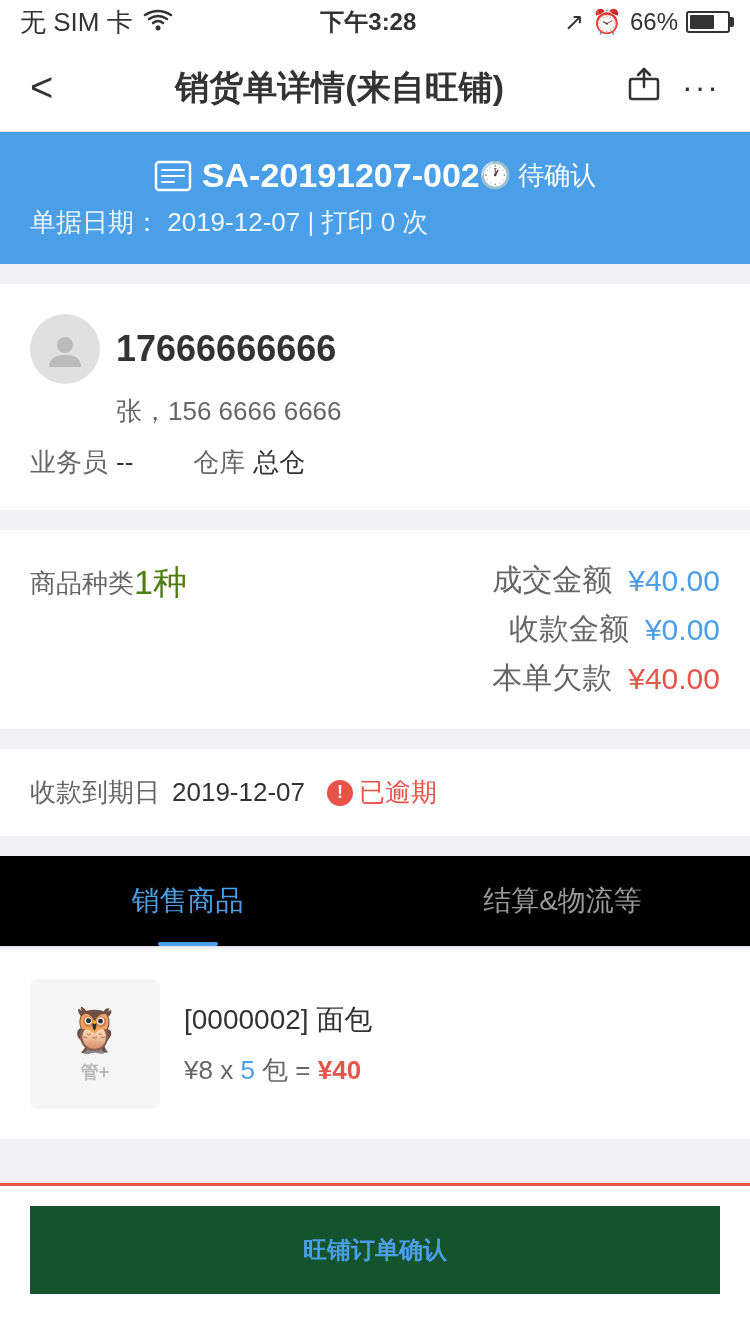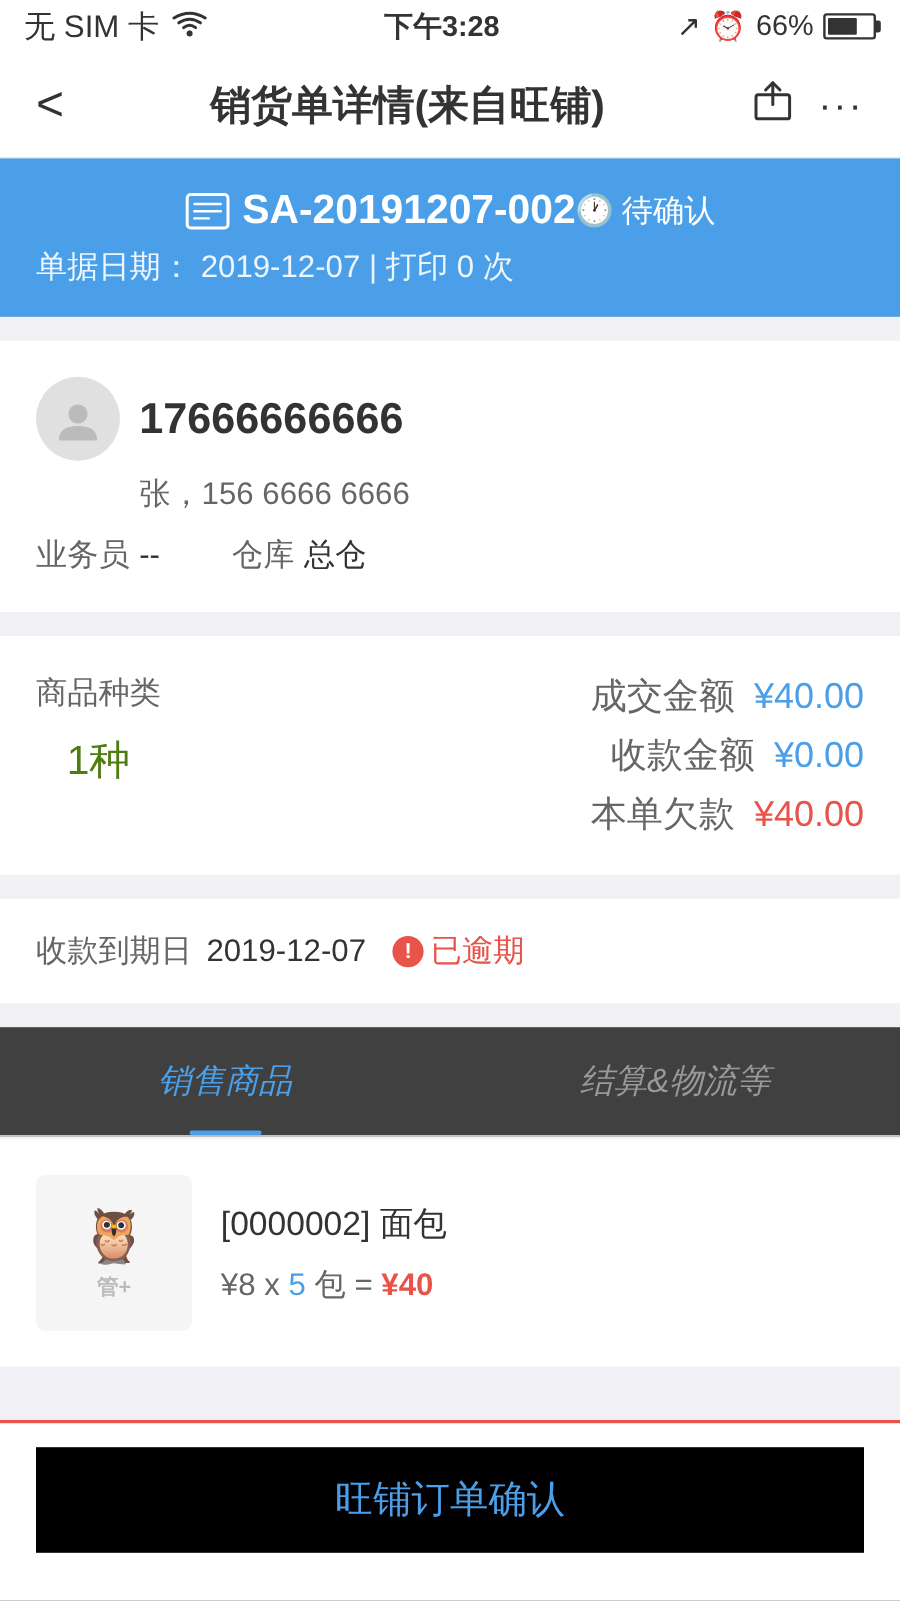--- a/index.html
+++ b/index.html
@@ -192,22 +192,21 @@
       background: #fff;
       padding: 30px;
       margin-top: 20px;
       display: flex;
       align-items: flex-start;
       justify-content: space-between;
     }
     .summary-left {
       display: flex;
       align-items: center;
-      gap: 16px;
-      flex-direction: column;
+      gap: 0;
     }
     .summary-label {
       font-size: 26px;
       color: #666;
     }
     .summary-val {
       font-size: 34px;
       color: #4d7c0f;
       font-weight: 500;
     }
@@ -270,25 +269,24 @@
       font-size: 18px;
       font-weight: 700;
     }
     .overdue-text {
       color: #e8534a;
       font-size: 26px;
     }
 
     
     .tabs {
-      background: #404040;
+      background: #000000;
       margin-top: 20px;
       display: flex;
       border-bottom: 1px solid #e5e5e5;
-      font-style: italic;
     }
     .tab {
       flex: 1;
       text-align: center;
       padding: 26px 0;
       font-size: 28px;
       color: #999;
       cursor: pointer;
       position: relative;
     }
@@ -377,25 +375,25 @@
       bottom: 0;
       left: 0;
       width: 750px;
       background: #fff;
       padding: 20px 30px 40px;
       border-top: 3px solid #e8534a;
     }
     .confirm-btn {
       width: 100%;
       height: 88px;
-      background: #000000;
+      background: #14532d;
       border: none;
-      font-size: 32px;
+      font-size: 24px;
       color: #4a9fe8;
-      font-weight: 400;
+      font-weight: 700;
       cursor: pointer;
       display: flex;
       align-items: center;
       justify-content: center;
     }
   </style>
 </head>
 <body>
 
 <div class="status-bar">

